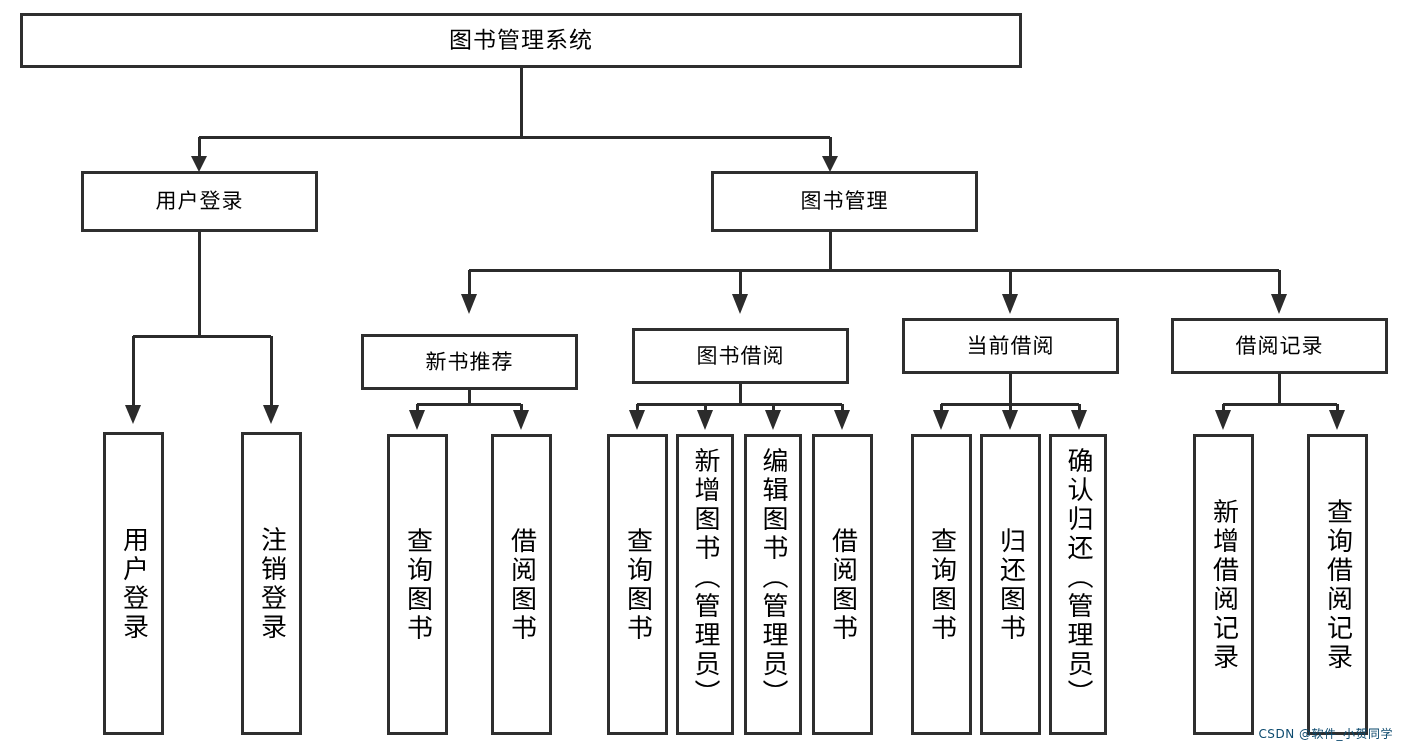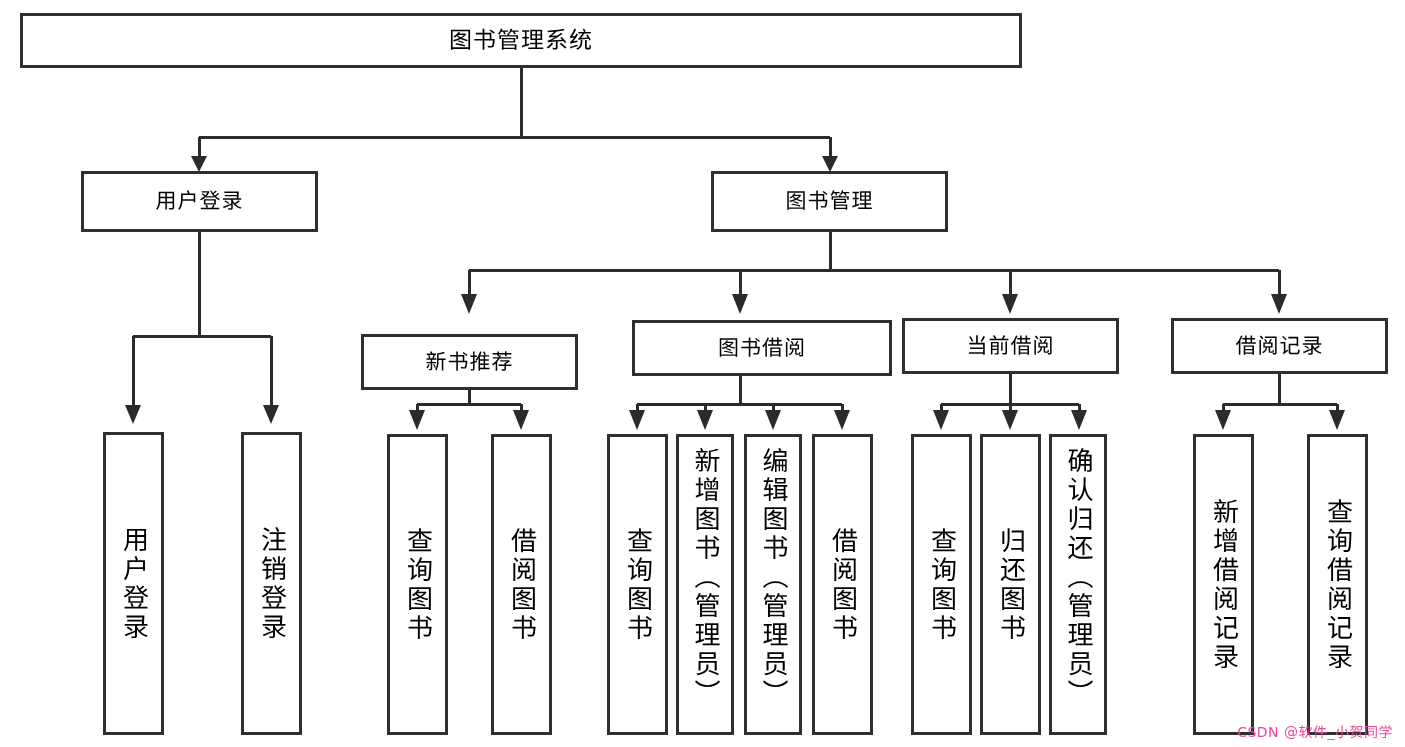--- a/index.html
+++ b/index.html
@@ -69,22 +69,22 @@
     font-size:26px;
     line-height:1.16;
     letter-spacing:3px;
     white-space:nowrap;
   }
 
   
   #watermark{
     position:absolute;
     right:12px;bottom:6px;
-    font-size:14px;
-    color:#ec4899;
+    font-size:12px;
+    color:#0c4a6e;
     letter-spacing:0.5px;
     white-space:nowrap;
     z-index:3;
     user-select:none;
   }
 </style>
 </head>
 <body>
 
 <div id="diagram-root">
@@ -166,29 +166,29 @@
   </svg>
 
   <div class="node level-root" style="left:20px;top:13px;width:1002px;height:55px;">
     <span class="label">图书管理系统</span>
   </div>
 
   <div class="node level-2" style="left:81px;top:171px;width:237px;height:61px;">
     <span class="label">用户登录</span>
   </div>
 
-  <div class="node level-2" style="left:711px;top:171px;width:237px;height:61px;">
+  <div class="node level-2" style="left:711px;top:171px;width:267px;height:61px;">
     <span class="label">图书管理</span>
   </div>
 
   <div class="node level-3" style="left:361px;top:334px;width:217px;height:56px;">
     <span class="label">新书推荐</span>
   </div>
 
-  <div class="node level-3" style="left:632px;top:320px;width:260px;height:56px;">
+  <div class="node level-3" style="left:632px;top:328px;width:217px;height:56px;">
     <span class="label">图书借阅</span>
   </div>
 
   <div class="node level-3" style="left:902px;top:318px;width:217px;height:56px;">
     <span class="label">当前借阅</span>
   </div>
 
   <div class="node level-3" style="left:1171px;top:318px;width:217px;height:56px;">
     <span class="label">借阅记录</span>
   </div>

